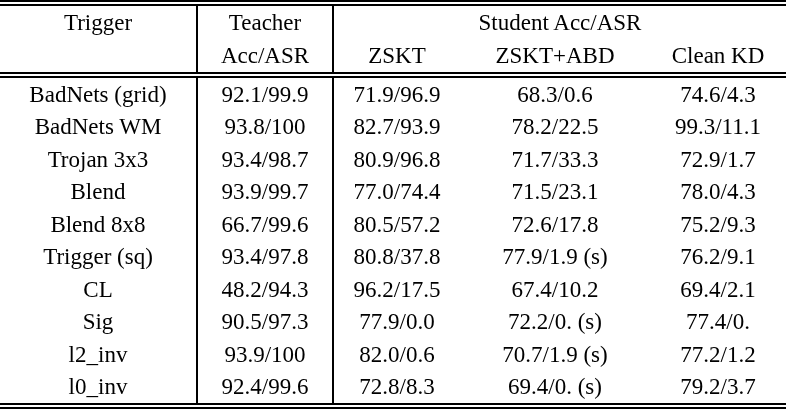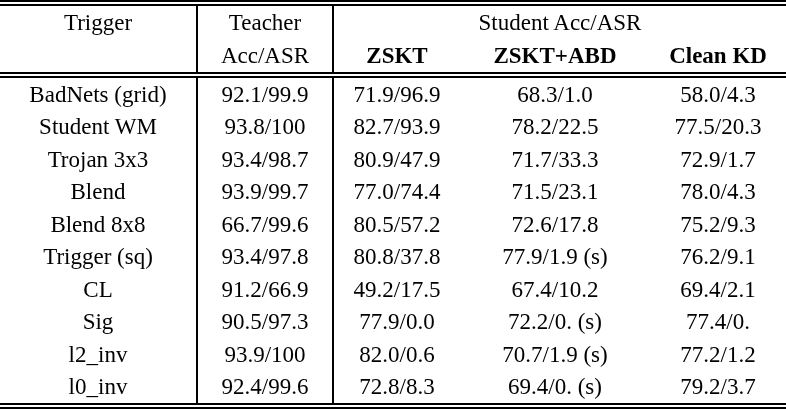--- a/index.html
+++ b/index.html
@@ -53,21 +53,20 @@
     display: block;
     line-height: 33px;
   }
   th.student-group {
     vertical-align: top;
     line-height: 33px;
   }
   th.subcol {
     vertical-align: middle;
     line-height: 33px;
-    font-weight: bold;
   }
   tbody tr {
     height: 31px;
   }
   tbody td {
     line-height: 31px;
   }
 </style>
 </head>
 <body>
@@ -94,34 +93,34 @@
         <th class="subcol">ZSKT</th>
         <th class="subcol">ZSKT+ABD</th>
         <th class="subcol">Clean KD</th>
       </tr>
     </thead>
     <tbody>
       <tr>
         <td class="vr">BadNets (grid)</td>
         <td class="vr">92.1/99.9</td>
         <td>71.9/96.9</td>
-        <td>68.3/1.0</td>
-        <td>58.0/4.3</td>
+        <td>68.3/0.6</td>
+        <td>74.6/4.3</td>
       </tr>
       <tr>
-        <td class="vr">Student WM</td>
+        <td class="vr">BadNets WM</td>
         <td class="vr">93.8/100</td>
         <td>82.7/93.9</td>
         <td>78.2/22.5</td>
-        <td>77.5/20.3</td>
+        <td>99.3/11.1</td>
       </tr>
       <tr>
         <td class="vr">Trojan 3x3</td>
         <td class="vr">93.4/98.7</td>
-        <td>80.9/47.9</td>
+        <td>80.9/96.8</td>
         <td>71.7/33.3</td>
         <td>72.9/1.7</td>
       </tr>
       <tr>
         <td class="vr">Blend</td>
         <td class="vr">93.9/99.7</td>
         <td>77.0/74.4</td>
         <td>71.5/23.1</td>
         <td>78.0/4.3</td>
       </tr>
@@ -134,22 +133,22 @@
       </tr>
       <tr>
         <td class="vr">Trigger (sq)</td>
         <td class="vr">93.4/97.8</td>
         <td>80.8/37.8</td>
         <td>77.9/1.9 (s)</td>
         <td>76.2/9.1</td>
       </tr>
       <tr>
         <td class="vr">CL</td>
-        <td class="vr">91.2/66.9</td>
-        <td>49.2/17.5</td>
+        <td class="vr">48.2/94.3</td>
+        <td>96.2/17.5</td>
         <td>67.4/10.2</td>
         <td>69.4/2.1</td>
       </tr>
       <tr>
         <td class="vr">Sig</td>
         <td class="vr">90.5/97.3</td>
         <td>77.9/0.0</td>
         <td>72.2/0. (s)</td>
         <td>77.4/0.</td>
       </tr>

